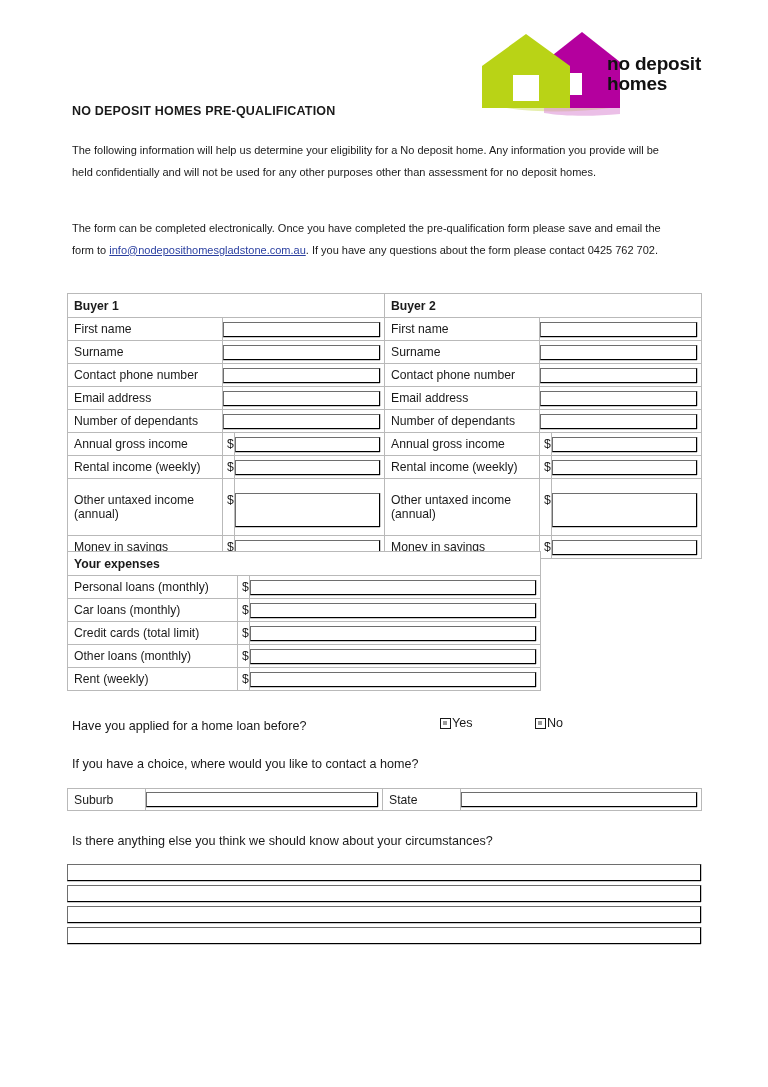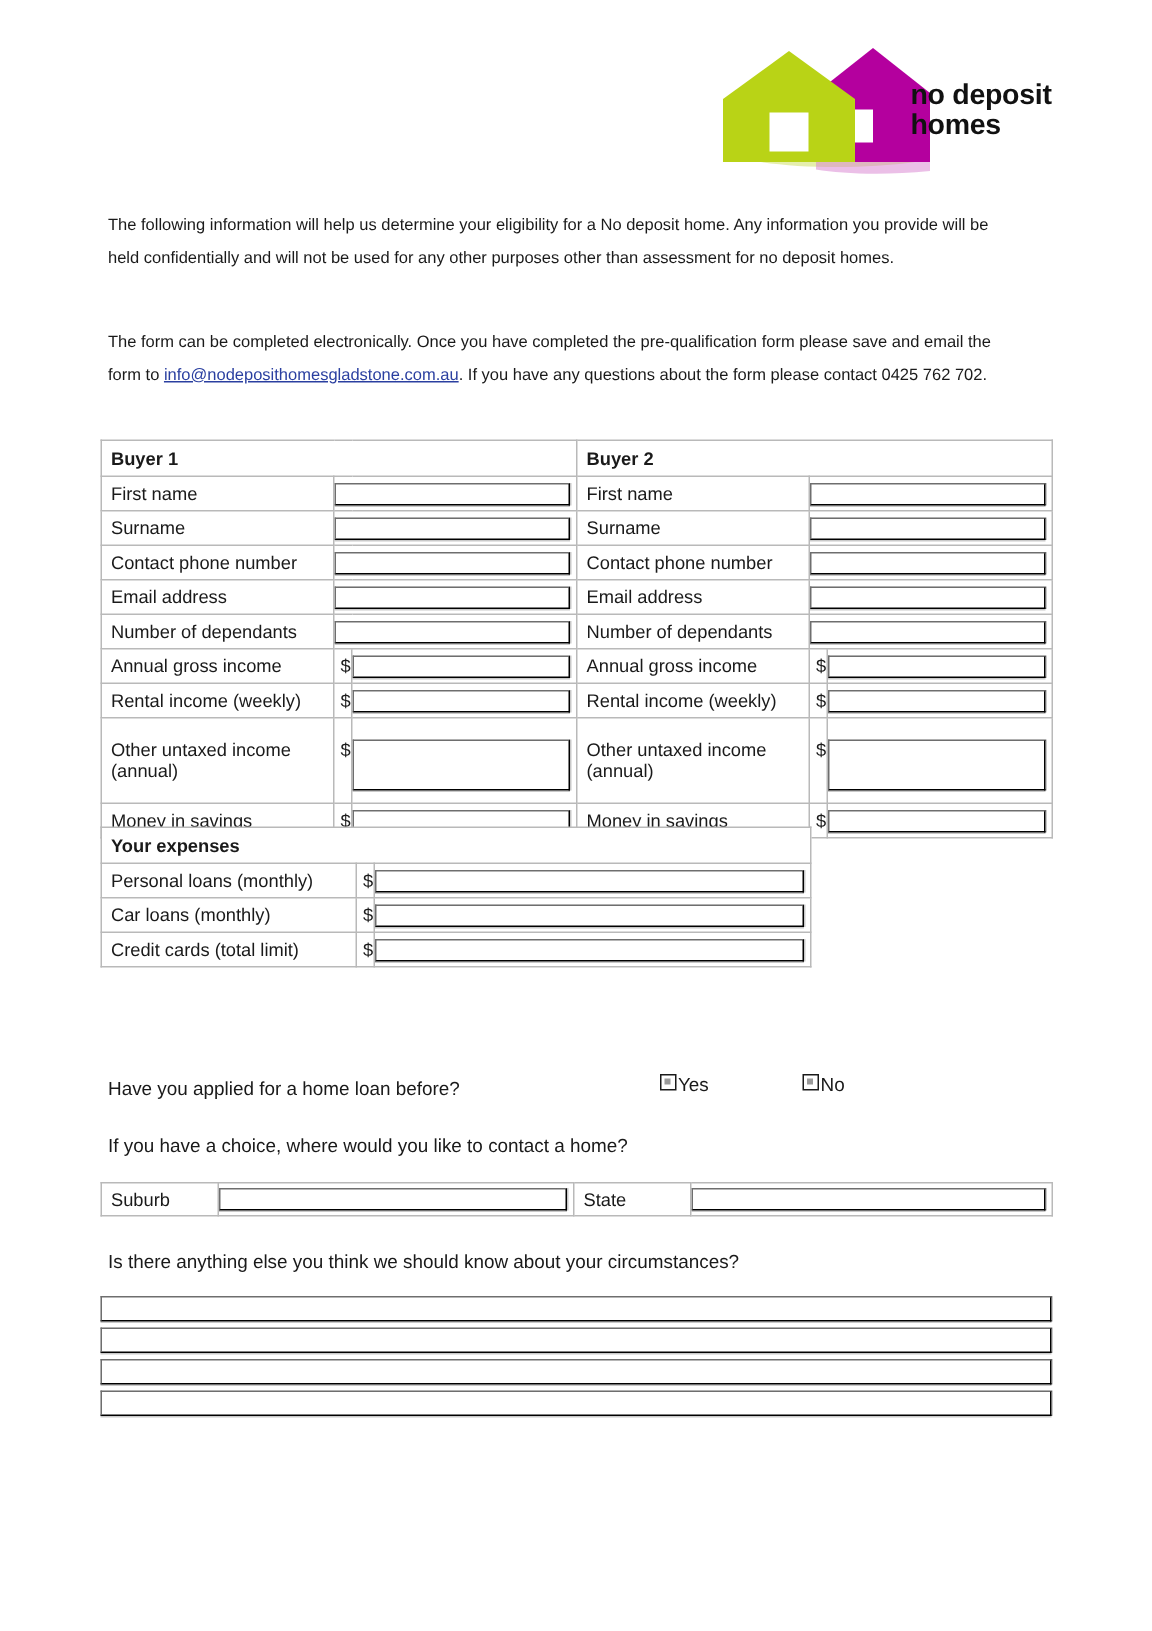--- a/index.html
+++ b/index.html
@@ -130,21 +130,21 @@
   #location-table { left: 67px; top: 788px; width: 634px; }
   #location-table td { height: 21px; }
 
   
   .cb-group {
     position: absolute;
     top: 716px;
     font-size: 12.6px;
     color: #1a1a1a;
     display: flex;
-    align-items: flex-start;
+    align-items: center;
   }
   #cb-yes { left: 440px; }
   #cb-no  { left: 535px; }
   .cbox {
     display: inline-block;
     width: 11px;
     height: 11px;
     border: 1.5px solid #1a1a1a;
     background: #ffffff;
     box-sizing: border-box;
@@ -188,20 +188,21 @@
 
       <path d="M4 38 L48 6 L92 38 L92 80 L4 80 Z" fill="#b9d316"></path>
       <rect x="35" y="47" width="26" height="26" fill="#ffffff"></rect>
     </svg>
     <div class="logo-text">
       <div>no deposit</div>
       <div>homes</div>
     </div>
   </div>
 
+  <div class="doc-title">NO DEPOSIT HOMES PRE-QUALIFICATION</div>
 
   <div class="para" id="para-1">The following information will help us determine your eligibility for a No deposit home. Any information you provide will be held confidentially and will not be used for any other purposes other than assessment for no deposit homes.</div>
 
   <div class="para" id="para-2"><span>The form can be completed electronically. Once you have completed the pre-qualification form please save and email the form to </span><a class="email-link" href="#">info@nodeposithomesgladstone.com.au</a><span>. If you have any questions about the form please contact 0425 762 702.</span></div>
 
   <table class="tbl" id="buyer-table">
     <colgroup>
       <col style="width:155px">
         <col style="width:12px">
         <col style="width:150px">
@@ -343,20 +344,34 @@
       </tr>
       <tr>
         <td>Car loans (monthly)</td>
         <td class="dollar">$</td>
         <td class="fieldcell">
             <span class="ff"></span>
           </td>
       </tr>
       <tr>
         <td>Credit cards (total limit)</td>
+        <td class="dollar">$</td>
+        <td class="fieldcell">
+            <span class="ff"></span>
+          </td>
+      </tr>
+      <tr>
+        <td>Other loans (monthly)</td>
+        <td class="dollar">$</td>
+        <td class="fieldcell">
+            <span class="ff"></span>
+          </td>
+      </tr>
+      <tr>
+        <td>Rent (weekly)</td>
         <td class="dollar">$</td>
         <td class="fieldcell">
             <span class="ff"></span>
           </td>
       </tr>
     </tbody>
   </table>
 
   <div class="question" id="q-loan">Have you applied for a home loan before?</div>
 

